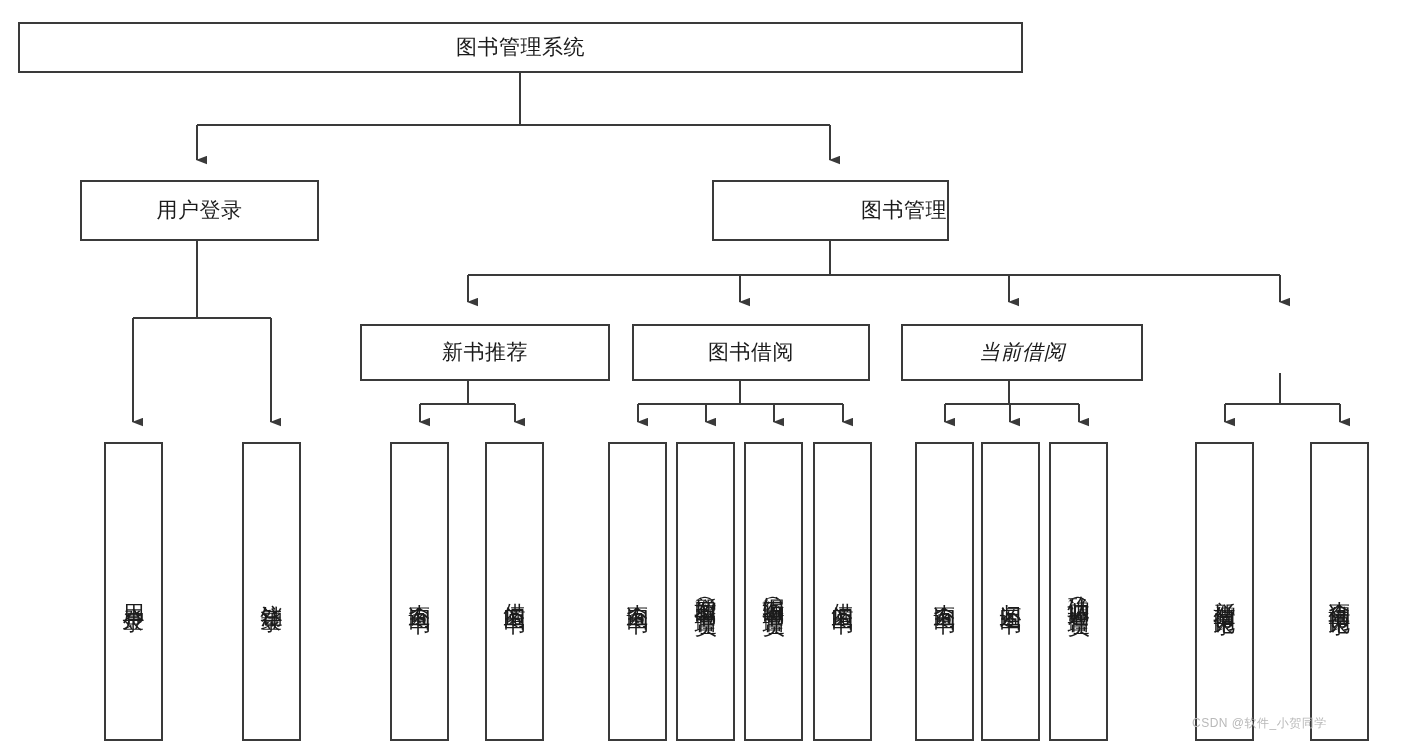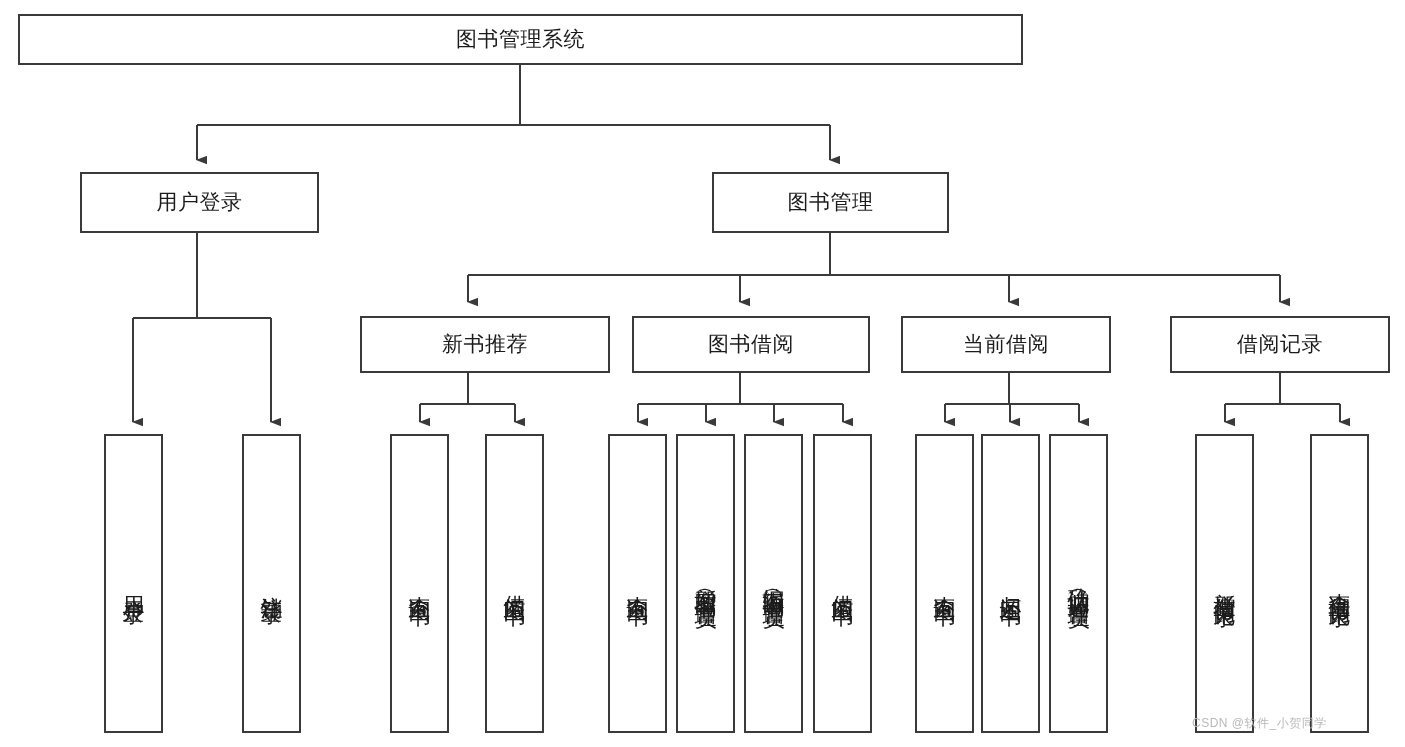--- a/index.html
+++ b/index.html
@@ -26,20 +26,21 @@
   }
   .node {
     position: absolute;
     box-sizing: border-box;
     background: #ffffff;
     border: 2px solid #3a3a3a;
     display: flex;
     align-items: center;
     justify-content: center;
     color: #1b1b1b;
+    margin-top: 8px;
   }
   .node .label {
     display: block;
     text-align: center;
     line-height: 1.06;
   }
   .node.horiz .label {
     font-size: 21px;
     letter-spacing: 0.5px;
   }
@@ -119,35 +120,32 @@
     </g>
   </svg>
 
   <div class="node horiz" style="left:18px; top:14px; width:1005px; height:51px;">
     <span class="label">图书管理系统</span>
   </div>
 
   <div class="node horiz" style="left:80px; top:172px; width:239px; height:61px;">
     <span class="label">用户登录</span>
   </div>
-  <div class="node horiz" style="left:712px; top:172px; width:237px; height:61px;">
+  <div class="node horiz" style="left:712px; top:172px; width:237px; height:61px;justify-content:flex-end;">
     <span class="label">图书管理</span>
   </div>
 
   <div class="node horiz" style="left:360px; top:316px; width:250px; height:57px;">
     <span class="label">新书推荐</span>
   </div>
   <div class="node horiz" style="left:632px; top:316px; width:238px; height:57px;">
     <span class="label">图书借阅</span>
   </div>
-  <div class="node horiz" style="left:901px; top:316px; width:210px; height:57px;">
+  <div class="node horiz" style="left:901px; top:316px; width:242px; height:57px;font-style:italic;">
     <span class="label">当前借阅</span>
-  </div>
-  <div class="node horiz" style="left:1170px; top:316px; width:220px; height:57px;">
-    <span class="label">借阅记录</span>
   </div>
 
   <div class="node vert" style="left:104px; top:434px; width:59px; height:299px;">
     <span class="label">用户登录</span>
   </div>
   <div class="node vert" style="left:242px; top:434px; width:59px; height:299px;">
     <span class="label">注销登录</span>
   </div>
 
   <div class="node vert" style="left:390px; top:434px; width:59px; height:299px;">

